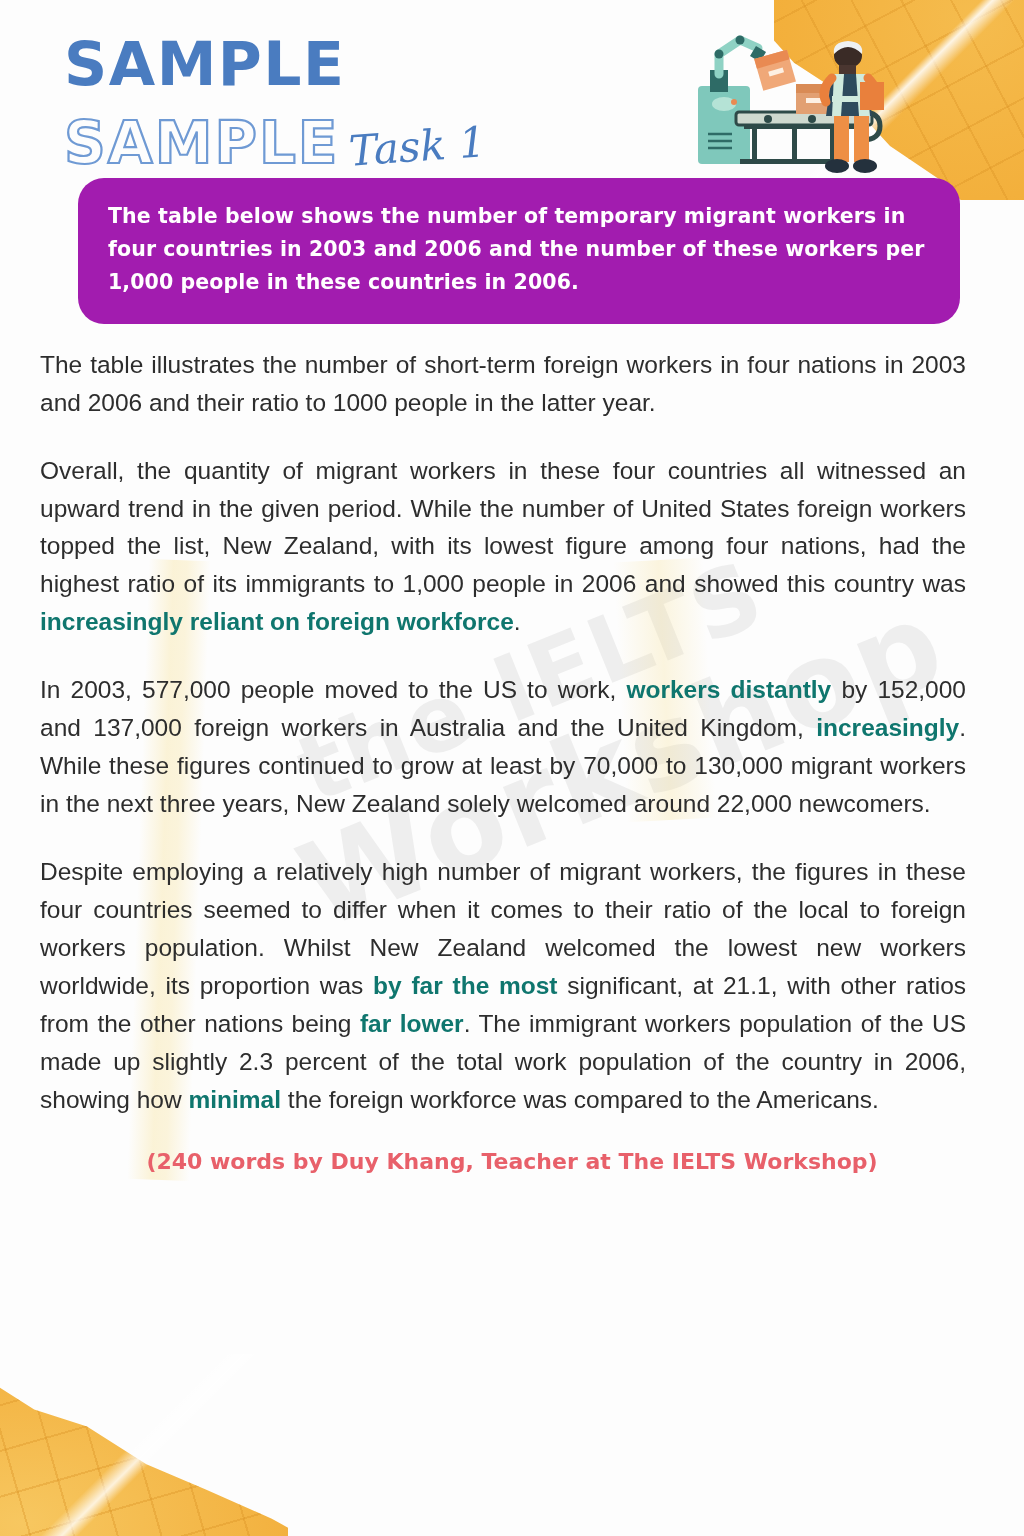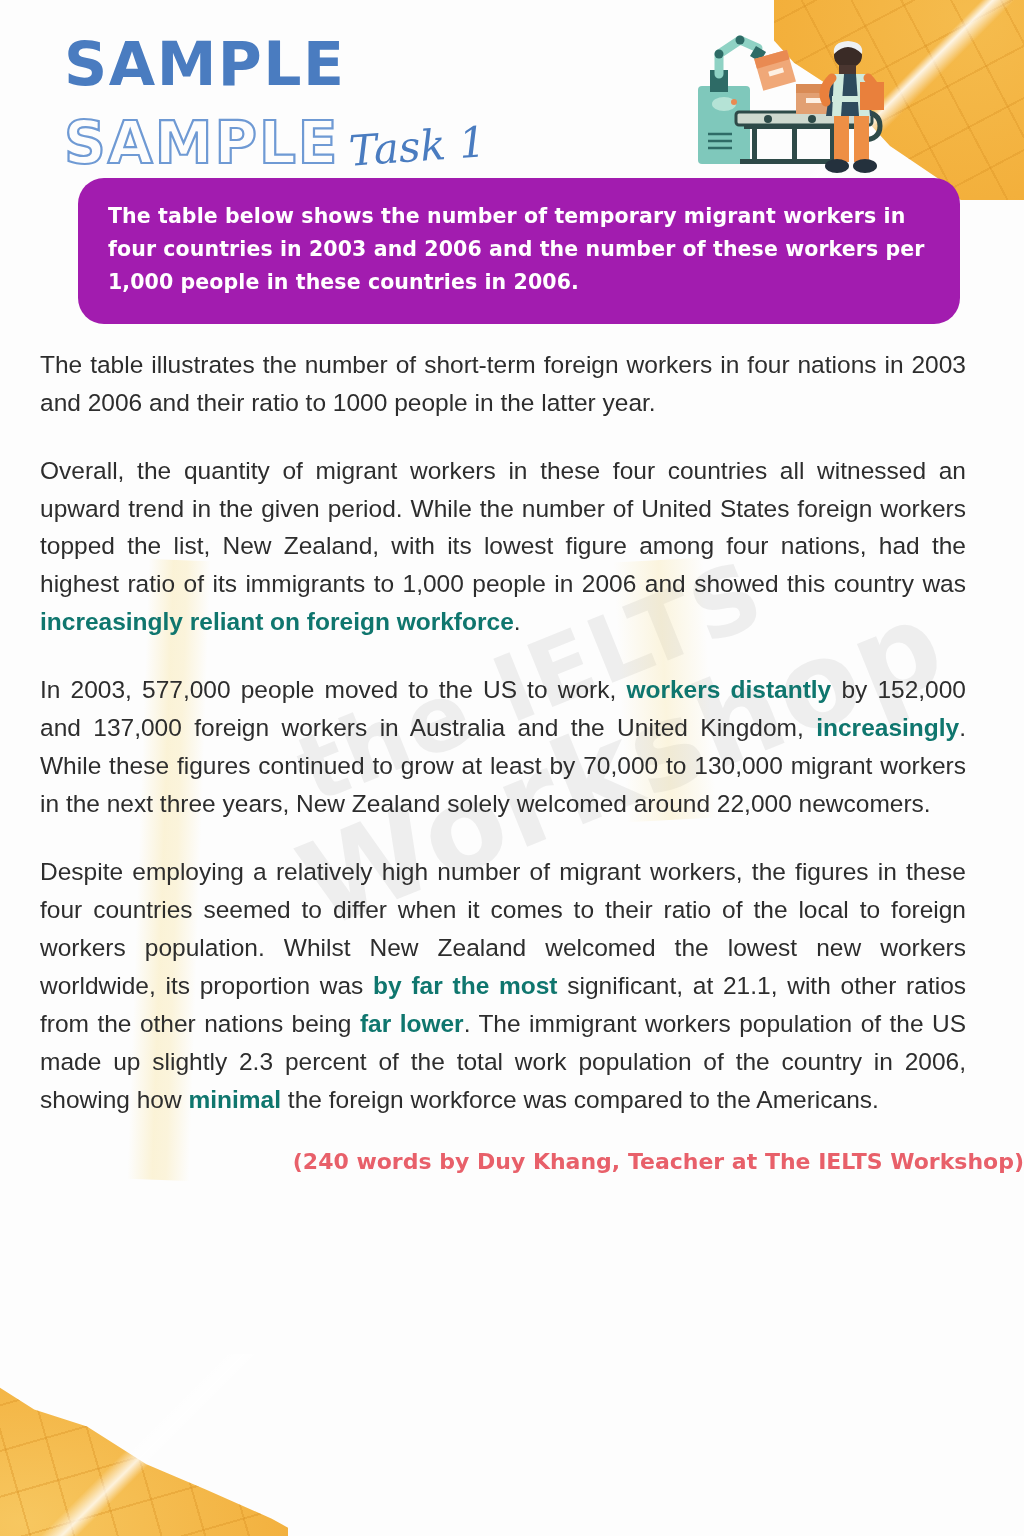--- a/index.html
+++ b/index.html
@@ -197,21 +197,21 @@
     font-size: 24.5px;
     line-height: 1.55;
     text-align: justify;
     margin: 0 0 30px 0;
   }
   .essay p b { font-weight: bold; color: #0f766e; }
 
   .credit {
     position: relative;
     z-index: 2;
-    text-align: right;
+    text-align: center;
     font-family: "DejaVu Sans", sans-serif;
     font-weight: bold;
     font-size: 22px;
     color: #e8606a;
     margin-top: 6px;
   }
 </style>
 </head>
 <body>
 

